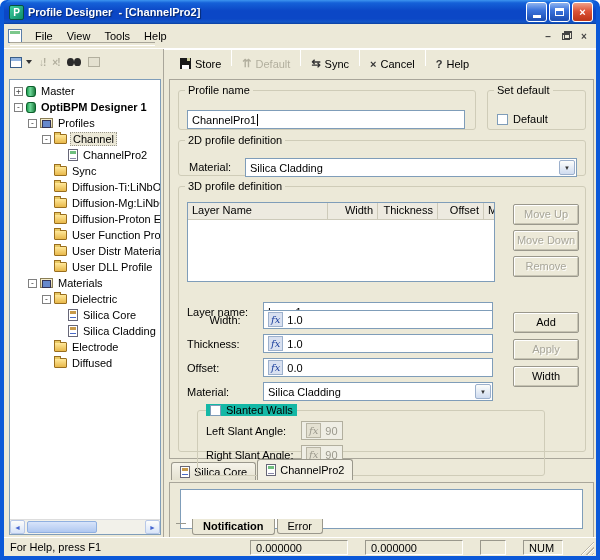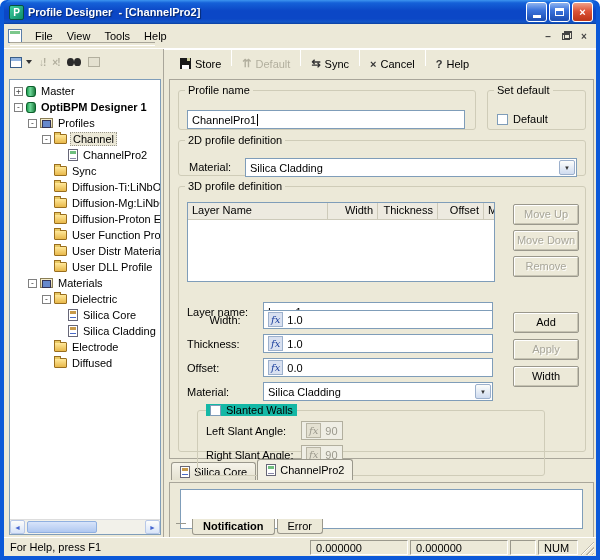--- a/index.html
+++ b/index.html
@@ -171,21 +171,21 @@
                  position:relative; }
   .notif-box { position:absolute; left:10px; right:10px; top:6px; height:40px; background:#fff; border:1px solid #7F9DB9; }
   .ntabs { position:absolute; left:22px; bottom:1px; display:flex; align-items:flex-start; height:17px; }
   .ntab { padding:1px 10px; border:1px solid #9a988c; border-top:none; background:#ECE9D8;
           border-radius:0 0 3px 3px; margin-right:2px; font-size:11px; }
   .ntab.active { font-weight:bold; height:16px; z-index:2; }
   .ndash { position:absolute; left:6px; bottom:12px; width:10px; height:2px; border-top:1px solid #9a988c; }
 
   
   .statusbar { height:19px; flex:none; display:flex; align-items:center; background:#ECE9D8;
-               border-top:1px solid #fff; padding:1px 2px 1px 6px; gap:2px; }
+               border-top:1px solid #fff; padding:1px 2px 1px 6px; gap:17px; }
   .sb-help { flex:1; }
   .sb-pane { height:15px; border:1px solid; border-color:#9a988c #fff #fff #9a988c; padding:0 5px; line-height:14px; }
   .p-coord { width:98px; } .p-small { width:26px; } .p-num { width:40px; }
   .grip { width:14px; height:14px; align-self:flex-end;
           background:repeating-linear-gradient(135deg,#ECE9D8 0 2px,#B8B5A5 2px 3px,#fff 3px 4px);
           clip-path:polygon(100% 0, 100% 100%, 0 100%); }
 </style>
 </head>
 <body>
 

